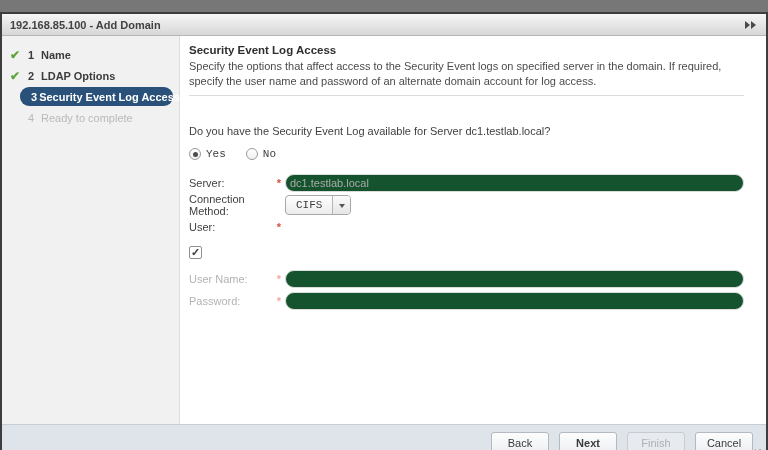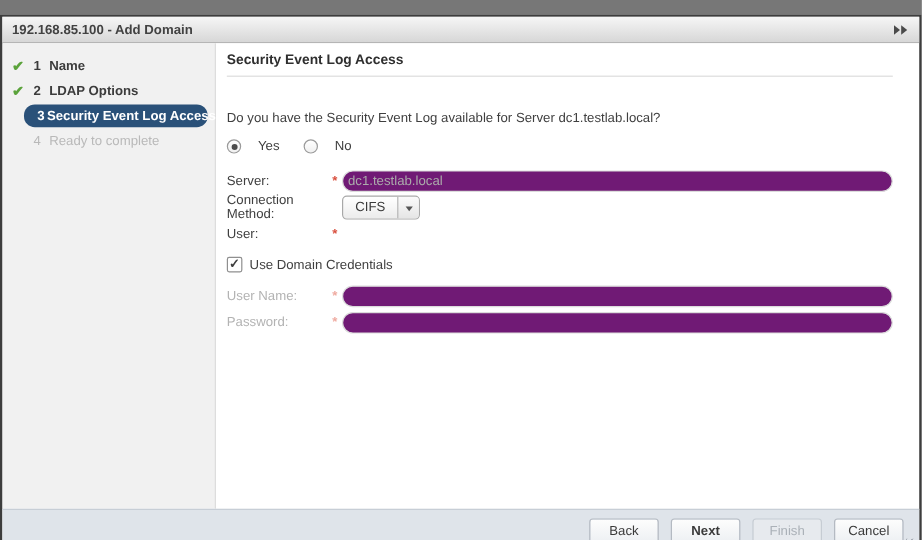--- a/index.html
+++ b/index.html
@@ -28,38 +28,38 @@
   .step.active { background:#2a5179; color:#fff; border-radius:9px;
                  margin:1px 6px 1px 18px; padding-left:9px; height:19px; }
 
   .main { flex:1; padding:6px 22px 0 9px; background:#fff; overflow:hidden; }
   .heading { font-size:11.5px; font-weight:bold; color:#2f2f2f; margin-top:2px; }
   .desc { font-size:11px; color:#4b4b4b; line-height:1.32; margin-top:3px; }
   .divider { border:none; border-top:1px solid #dcdcdc; margin-top:7px; }
   .question { font-size:11px; color:#3f3f3f; margin-top:29px; }
 
   .radio-row { display:flex; align-items:center; gap:20px; margin-top:11px; }
-  .radio-opt { display:flex; align-items:center; gap:14px; font-size:11px; color:#3f3f3f; cursor:pointer; }
+  .radio-opt { display:flex; align-items:center; gap:5px; font-size:11px; color:#3f3f3f; cursor:pointer;font-family:Liberation Mono, monospace; }
   .radio { width:12px; height:12px; border:1px solid #9b9b9b; border-radius:50%;
            background:linear-gradient(#fff,#f0f0f0); display:flex; align-items:center; justify-content:center; }
   .radio .dot { width:5px; height:5px; border-radius:50%; background:#4c4c4c; }
 
   .form { margin-top:14px; }
   .frow { display:flex; align-items:center; height:18px; margin-bottom:4px; }
   .flabel { width:84px; flex:0 0 84px; font-size:11px; color:#3f3f3f; }
   .flabel.dim { color:#b3b3b3; }
   .req { width:12px; flex:0 0 12px; text-align:center; font-size:11px; color:#d9503f; font-weight:bold; }
   .req.dim { color:#efaba1; }
   .tinput { flex:1; height:18px; border:1px solid #bcbcbc; border-radius:1px; font-family:inherit;
             font-size:11px; color:#333; padding:0 4px; box-shadow:inset 0 1px 2px rgba(0,0,0,0.06); outline:none; }
-  .tinput:disabled { border-color:#dcdcdc; color:#ababab; background:#701a75; box-shadow:none;border-radius:9px; }
+  .tinput:disabled { border-color:#dcdcdc; color:#ababab; background:#14532d; box-shadow:none;border-radius:9px; }
 
   .dropdown { height:20px; display:inline-flex; align-items:stretch; border:1px solid #a8a8a8;
               border-radius:4px; background:linear-gradient(#ffffff,#ececec); overflow:hidden; cursor:pointer; }
-  .dd-value { display:flex; align-items:center; padding:0 10px; font-size:11px; color:#3a3a3a; min-width:36px; }
+  .dd-value { display:flex; align-items:center; padding:0 10px; font-size:11px; color:#3a3a3a; min-width:36px;font-family:Liberation Mono, monospace; }
   .dd-btn { width:18px; border-left:1px solid #b5b5b5; background:linear-gradient(#fbfbfb,#e5e5e5);
             display:flex; align-items:center; justify-content:center; }
   .dd-btn i { width:0; height:0; border:3.5px solid transparent; border-top:4.5px solid #555;
               border-bottom:none; margin-top:1px; }
 
   .cbrow { display:flex; align-items:center; gap:6px; height:15px; margin:9px 0 10px;
            font-size:11px; color:#3f3f3f; cursor:pointer; }
   .checkbox { width:13px; height:13px; border:1px solid #8f8f8f; border-radius:2px; background:#fff;
               display:flex; align-items:center; justify-content:center;
               font-size:11px; line-height:1; color:#3f3f3f; font-weight:bold; }
@@ -107,20 +107,21 @@
       </div>
       <div class="step pending">
         <span class="check"></span>
         <span class="num">4</span>
         <span class="lbl">Ready to complete</span>
       </div>
     </div>
 
     <div class="main">
       <div class="heading">Security Event Log Access</div>
+      <div class="desc">Specify the options that affect access to the Security Event logs on specified server in the domain. If required, specify the user name and password of an alternate domain account for log access.</div>
       <hr class="divider">
 
       <div class="question">Do you have the Security Event Log available for Server dc1.testlab.local?</div>
 
       <div class="radio-row">
         <span class="radio-opt">
           <span class="radio">
               <span class="dot"></span>
             </span>
           <span>Yes</span>
@@ -149,21 +150,20 @@
           </span>
         </div>
 
         <div class="frow">
           <span class="flabel">User:</span>
           <span class="req">*</span>
         </div>
 
         <div class="cbrow">
           <span class="checkbox">✓</span>
-          <span>Use Domain Credentials</span>
         </div>
 
         <div class="frow">
           <span class="flabel dim">User Name:</span>
           <span class="req dim">*</span>
           <input class="tinput" disabled="" value="" style="">
         </div>
 
         <div class="frow">
           <span class="flabel dim">Password:</span>

